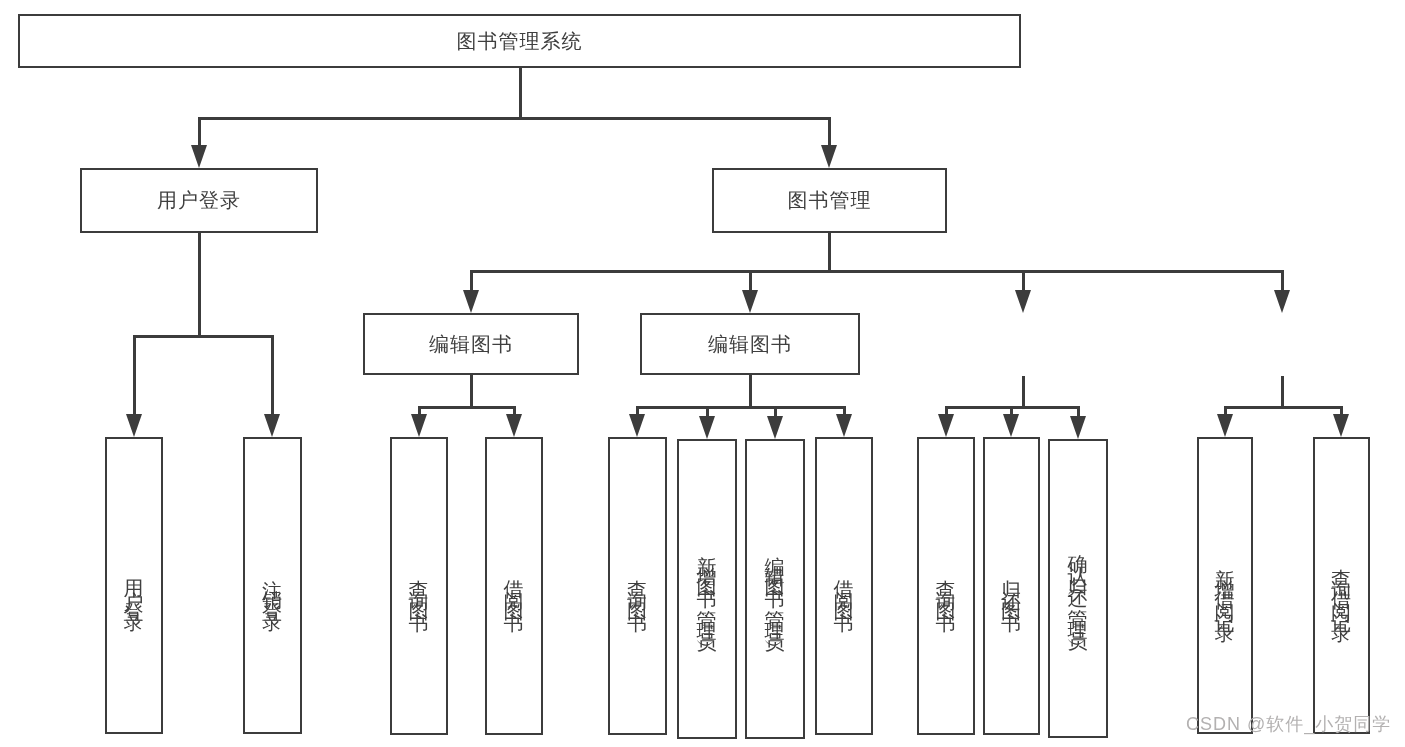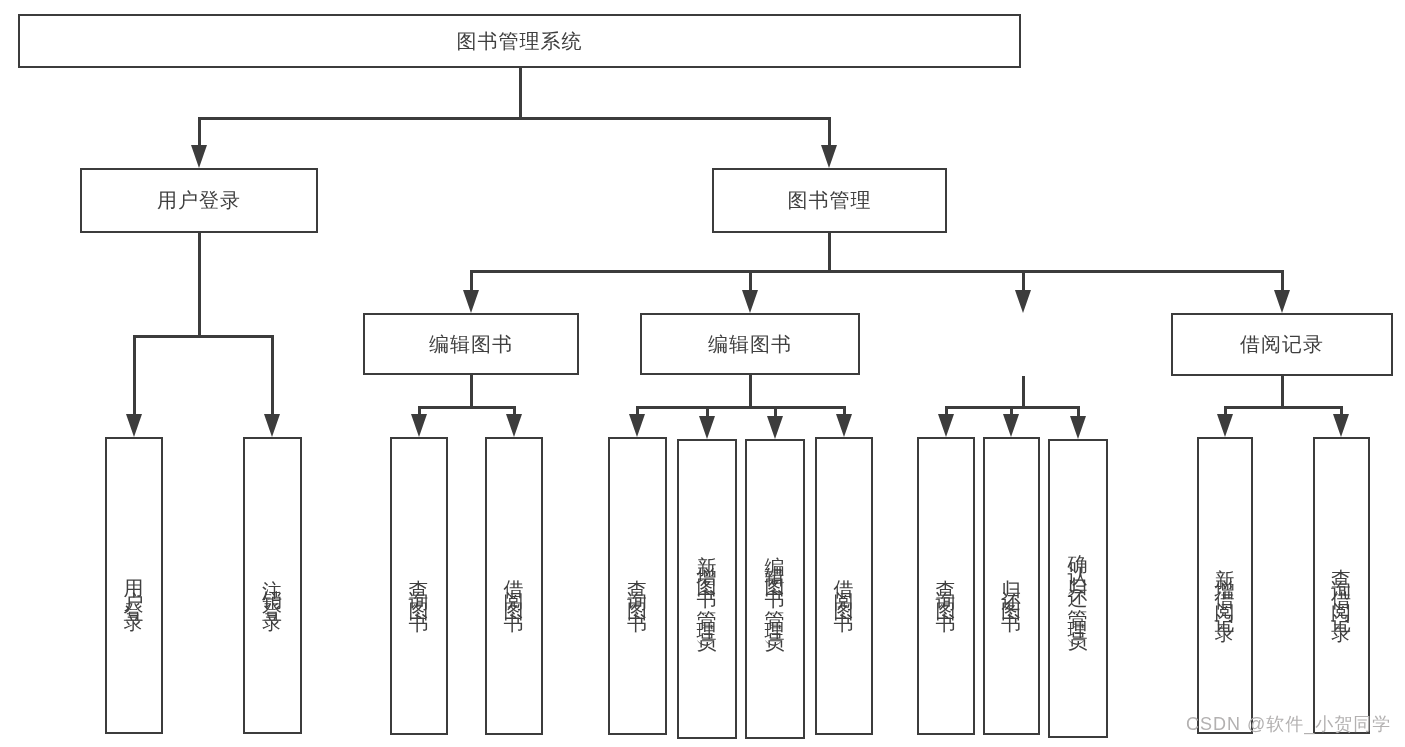--- a/index.html
+++ b/index.html
@@ -79,23 +79,20 @@
 
   <div class="box" style="left:363px;top:313px;width:216px;height:62px;">
     <span>编辑图书</span>
   </div>
 
   <div class="box" style="left:640px;top:313px;width:220px;height:62px;">
     <span>编辑图书</span>
   </div>
 
 
-  <div class="box" style="left:1171px;top:313px;width:222px;height:63px;">
-    <span>借阅记录</span>
-  </div>
 
   <div class="box leaf" style="left:105px;top:437px;width:58px;height:297px;">
     <span class="vlabel">用户登录</span>
   </div>
 
   <div class="box leaf" style="left:243px;top:437px;width:59px;height:297px;">
     <span class="vlabel">注销登录</span>
   </div>
 
   <div class="box leaf" style="left:390px;top:437px;width:58px;height:298px;">

